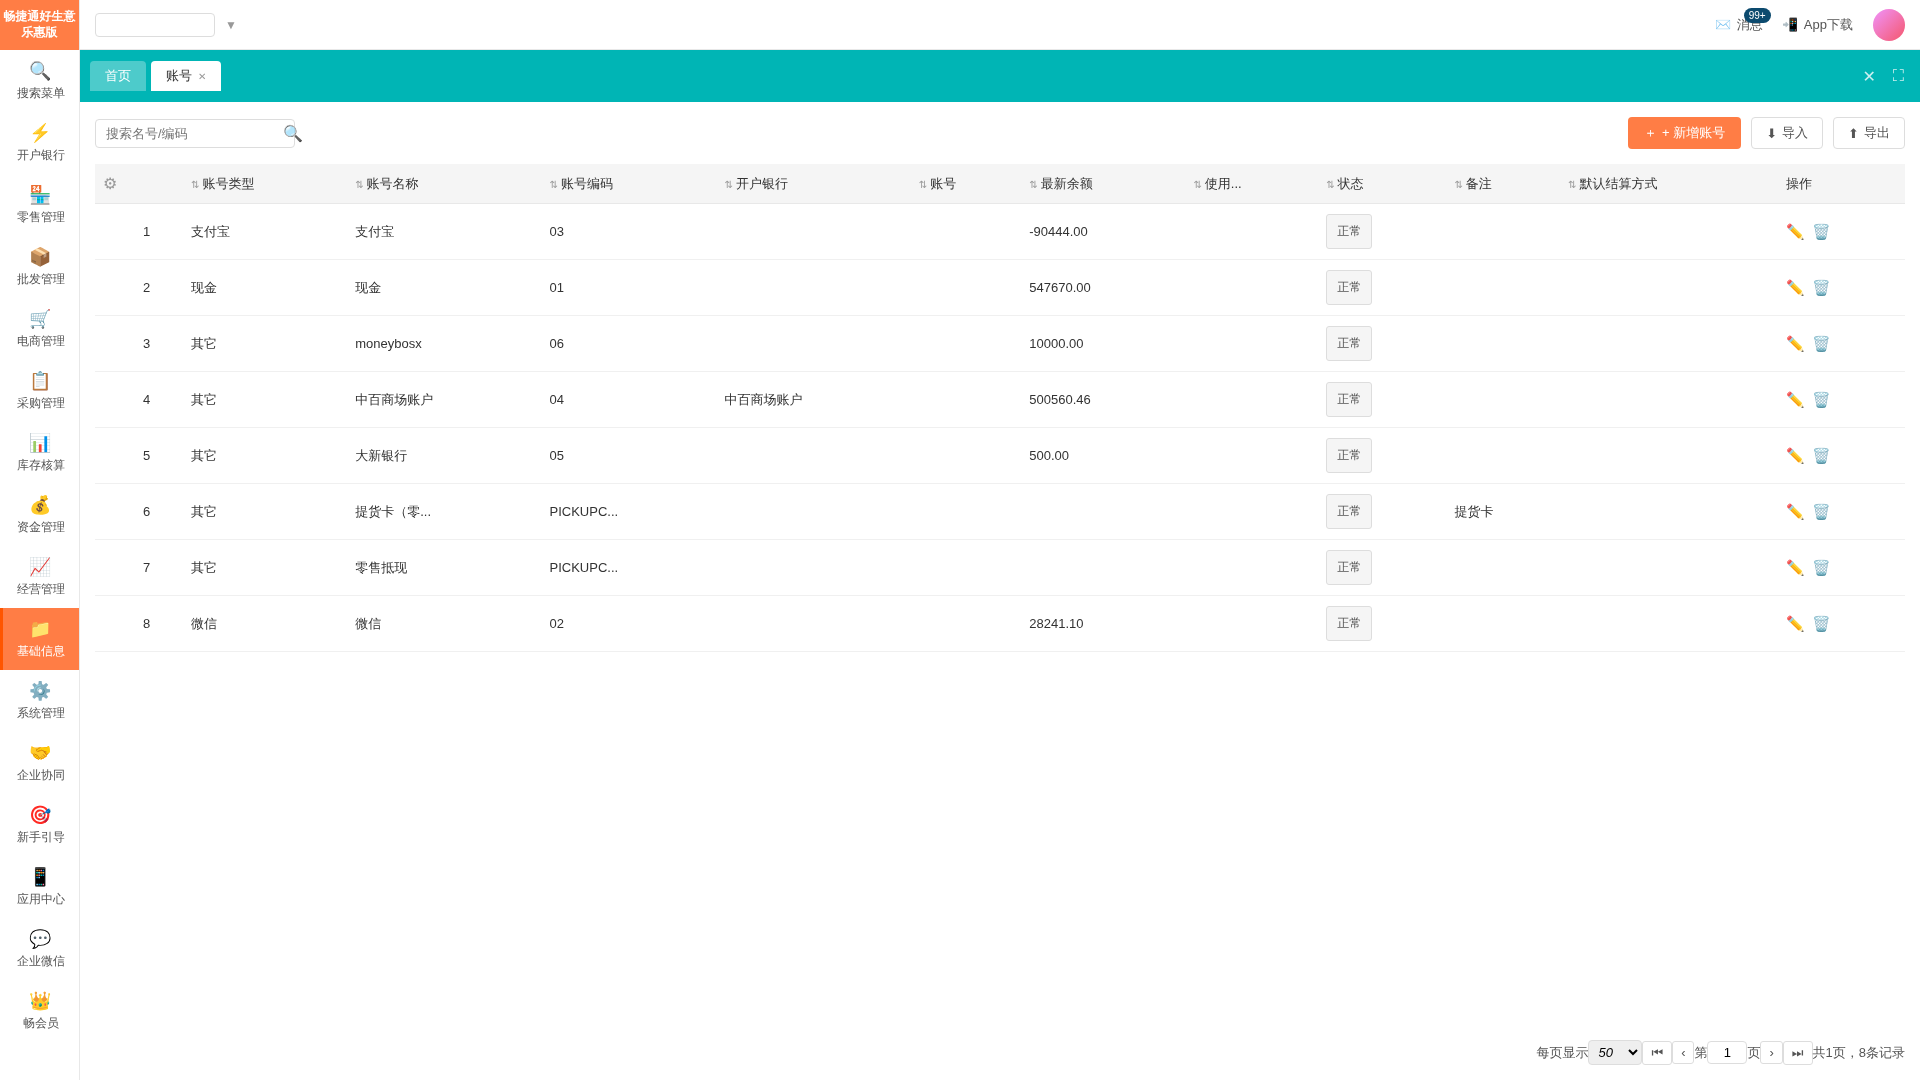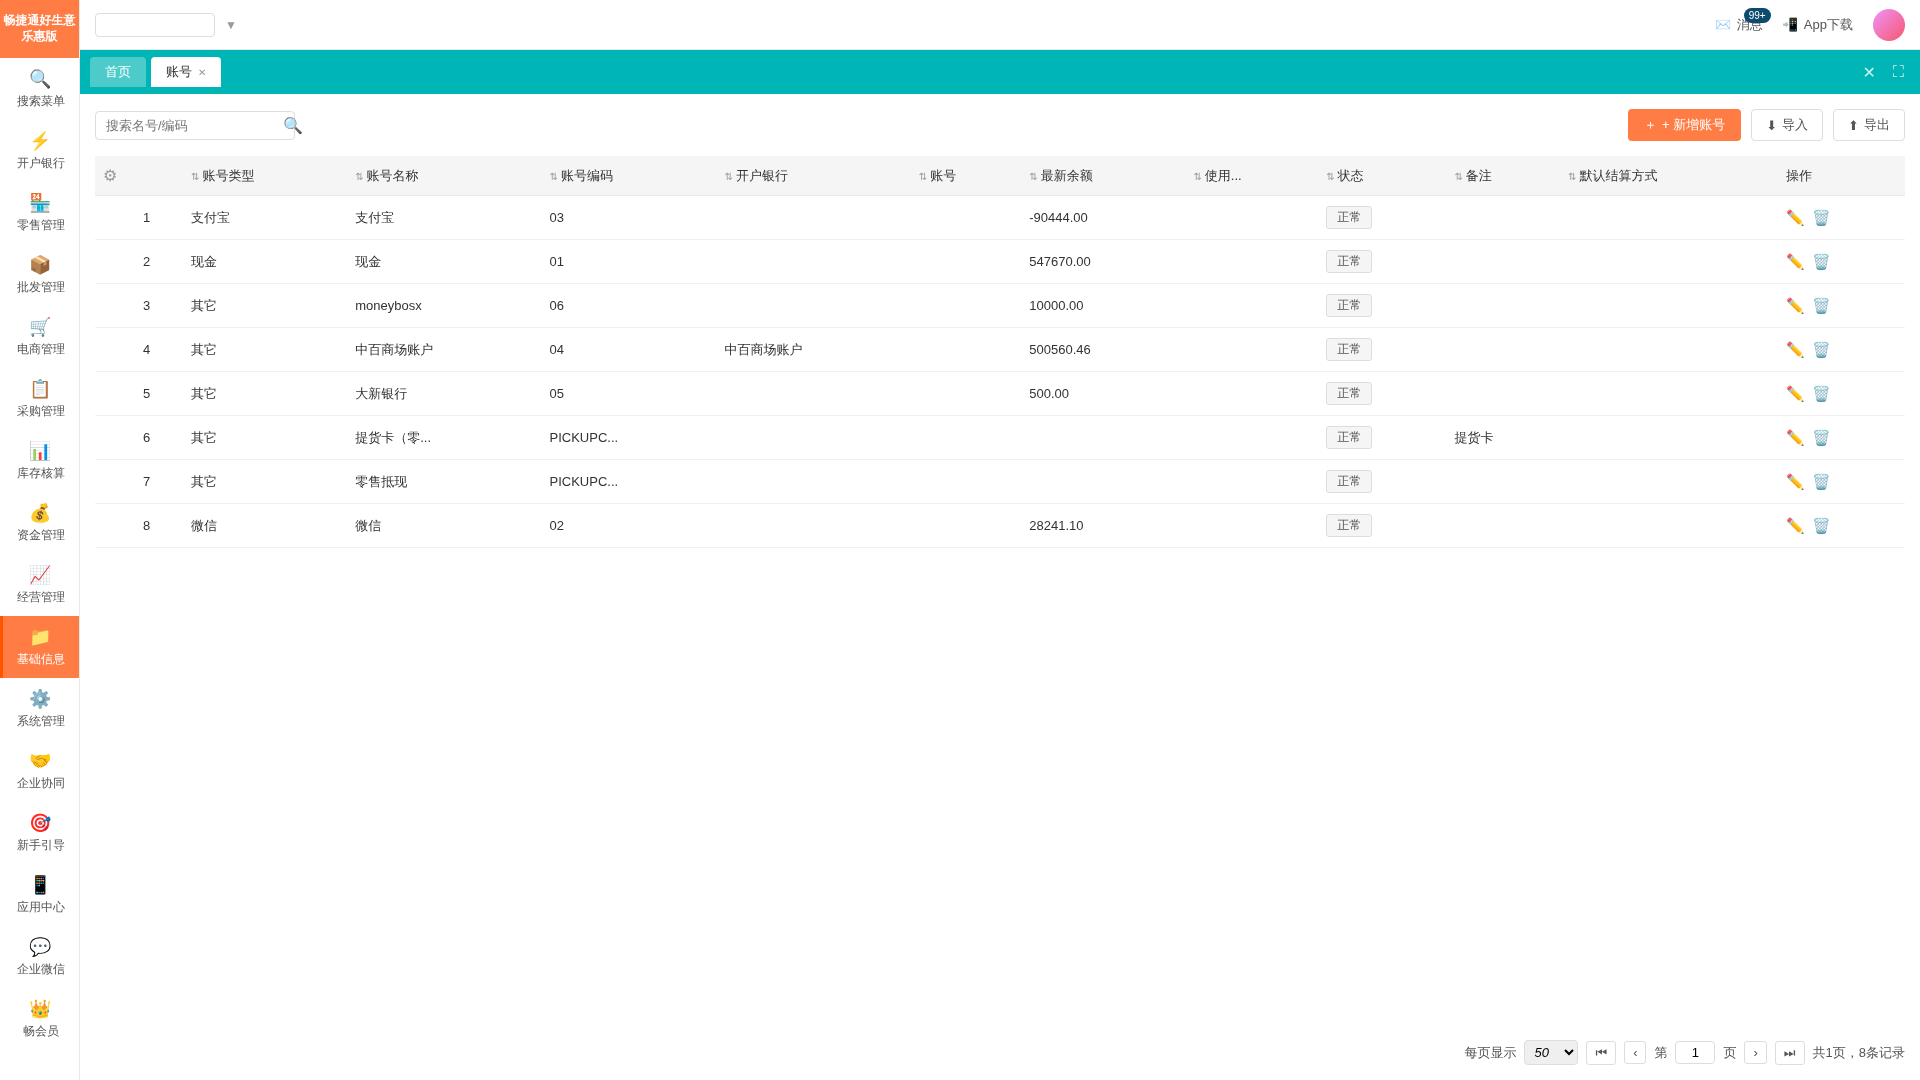--- a/index.html
+++ b/index.html
@@ -10,21 +10,21 @@
       width: 80px;
       background: #fff;
       display: flex;
       flex-direction: column;
       border-right: 1px solid #e8e8e8;
       height: 100%;
       flex-shrink: 0;
     }
     .logo-area {
       background: #ff7d45;
-      height: 58px;
+      height: 50px;
       display: flex;
       align-items: center;
       justify-content: center;
       flex-shrink: 0;
     }
     .logo-text {
       color: #fff;
       font-size: 12px;
       font-weight: bold;
       text-align: center;
@@ -120,21 +120,21 @@
       width: 100%;
       height: 100%;
       background: linear-gradient(135deg, #f093fb, #f5576c);
     }
 
     
     .tab-bar {
       background: #00b5b5;
       display: flex;
       align-items: center;
-      height: 44px;
+      height: 52px;
       padding: 0 10px;
       gap: 5px;
       flex-shrink: 0;
     }
     .tab {
       background: #fff;
       border-radius: 4px 4px 0 0;
       padding: 6px 15px;
       font-size: 13px;
       cursor: pointer;
@@ -253,34 +253,33 @@
       vertical-align: middle;
     }
     .settings-icon-col { width: 40px; text-align: center; }
     .settings-icon { color: #999; cursor: pointer; font-size: 16px; }
     .status-badge {
       display: inline-block;
       background: #f5f5f5;
       color: #555;
       border: 1px solid #ddd;
       border-radius: 3px;
-      padding: 2px 10px;
+      padding: 8px 10px;
       font-size: 12px;
     }
     .op-btns { display: flex; gap: 8px; }
     .op-btn { color: #666; cursor: pointer; font-size: 15px; background: none; border: none; }
 
     
     .pagination {
       position: absolute;
       bottom: 15px;
       right: 15px;
       display: flex;
       align-items: center;
-      gap: 8px;
       font-size: 13px;
       color: #555;
     }
     .page-size-select {
       border: 1px solid #ddd;
       border-radius: 4px;
       padding: 3px 5px;
       font-size: 13px;
       font-style: italic;
     }

